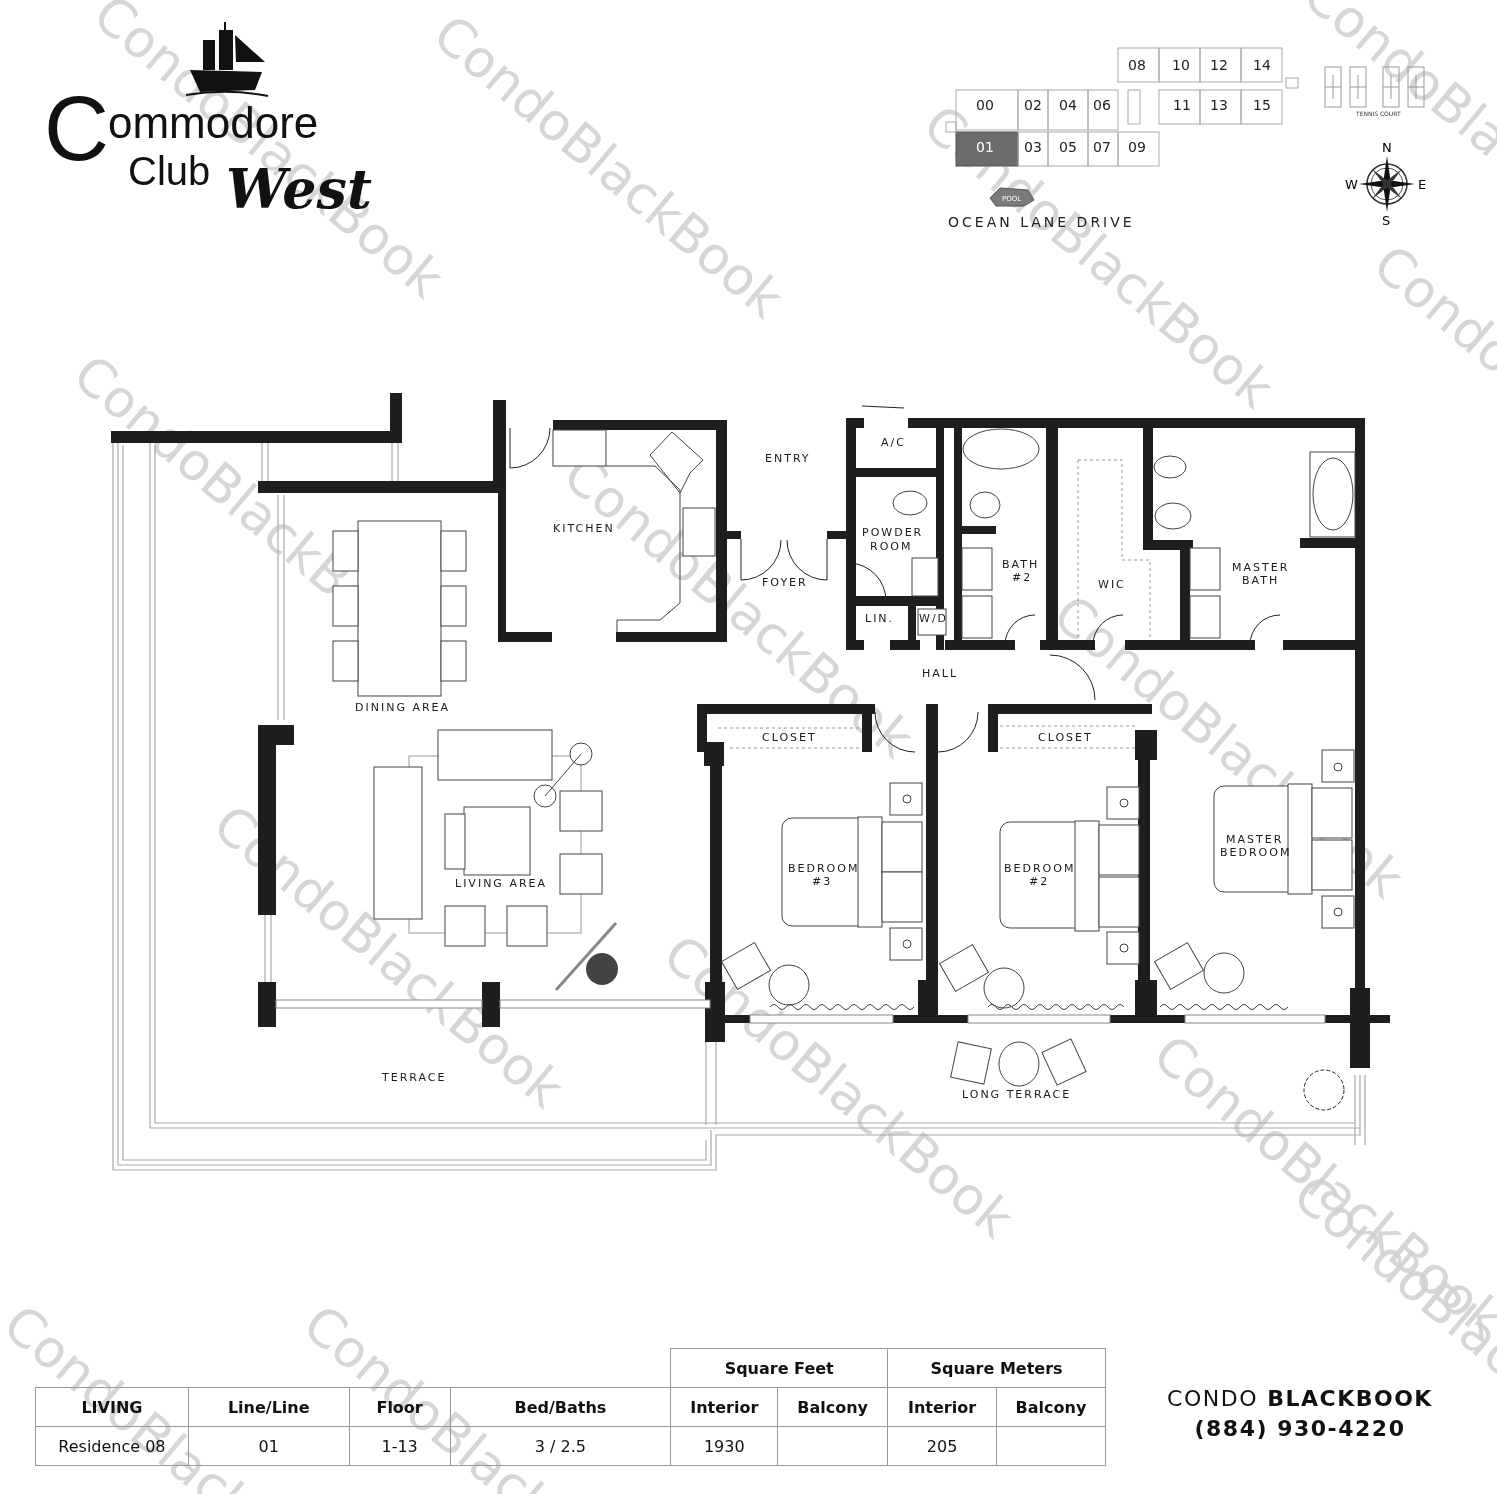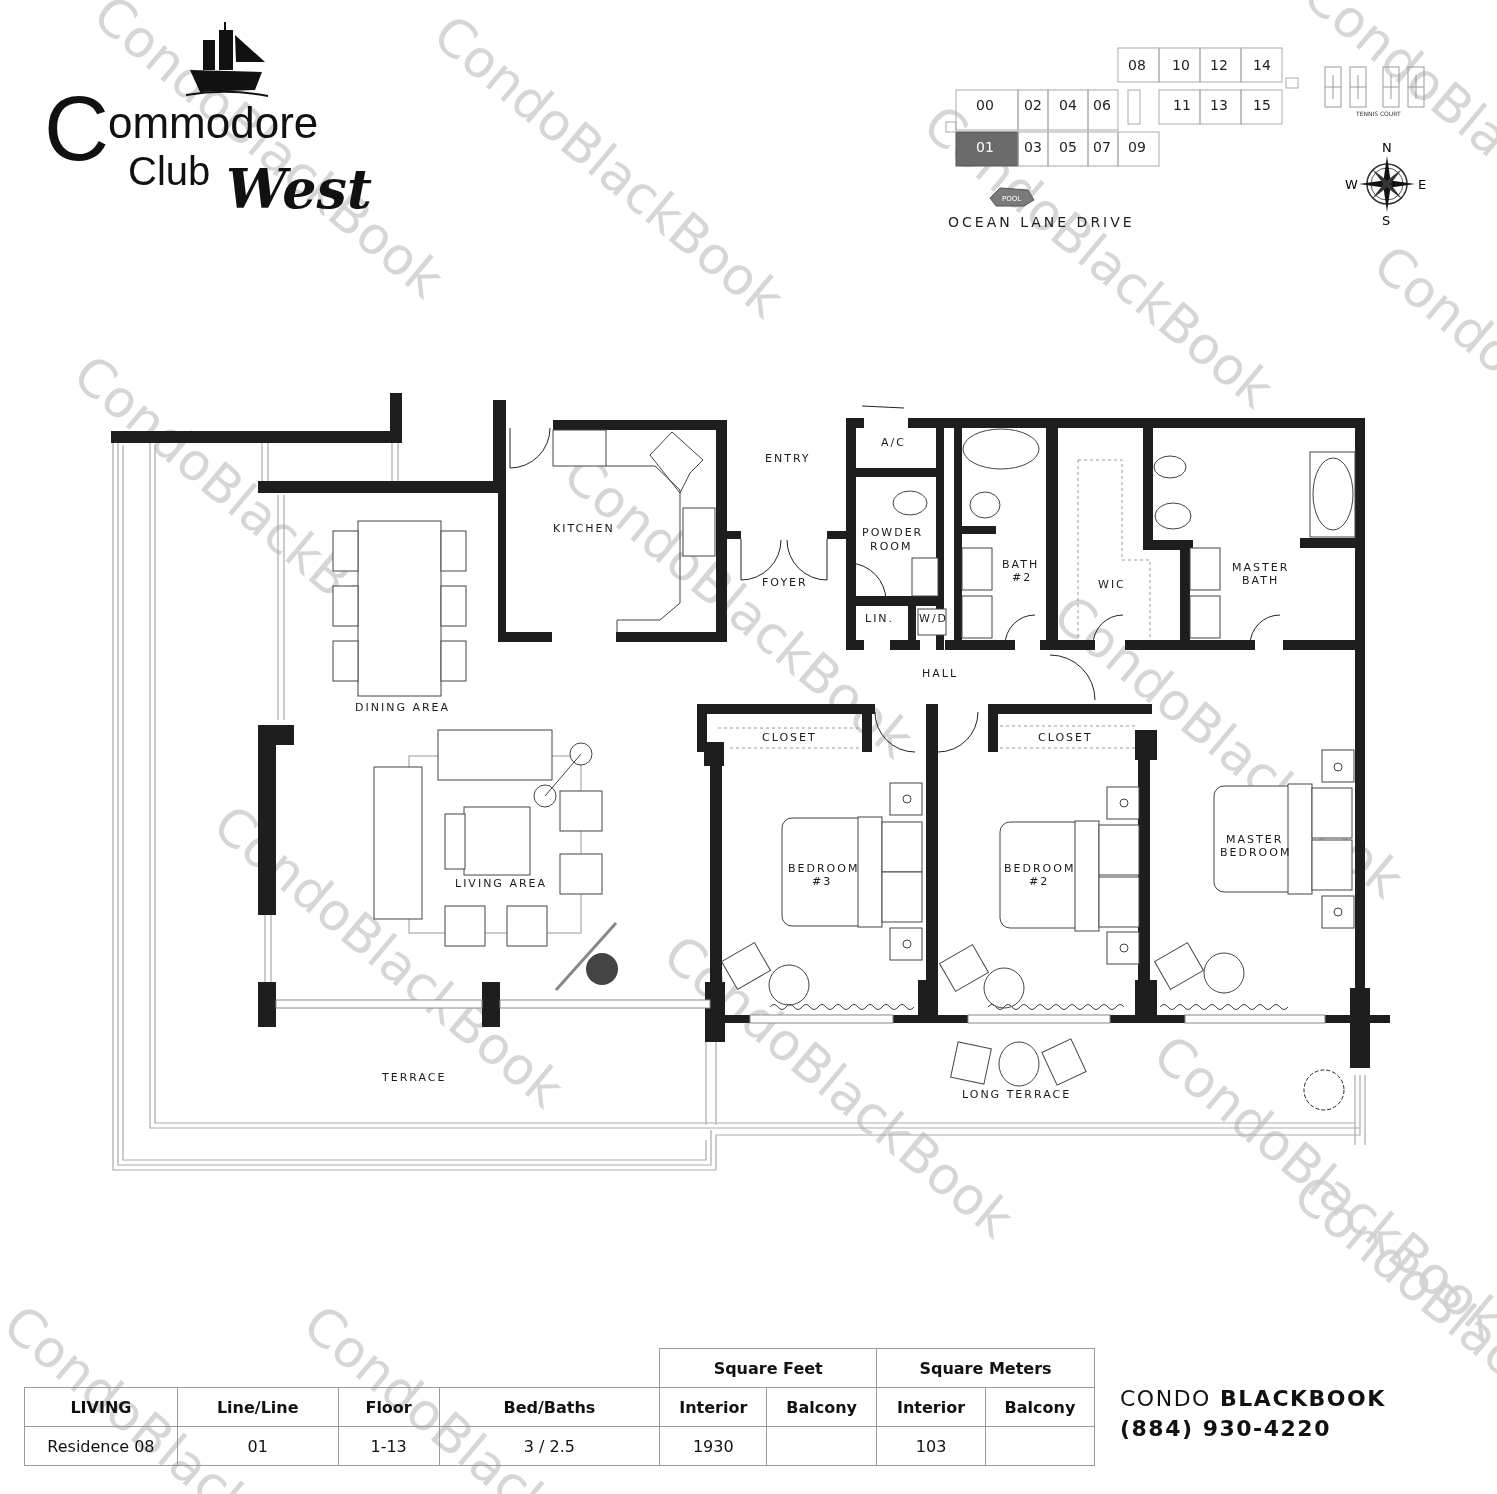--- a/index.html
+++ b/index.html
@@ -5,21 +5,21 @@
   html,body{margin:0;padding:0;background:#fff;}
   body{width:1497px;height:1494px;position:relative;overflow:hidden;font-family:"Liberation Sans",sans-serif;color:#111;}
   svg{position:absolute;left:0;top:0;}
   .lbl{font-family:"DejaVu Sans",sans-serif;font-size:11px;letter-spacing:2px;fill:#1a1a1a;}
   .keyplan-num{font-family:"DejaVu Sans",sans-serif;font-size:14px;fill:#222;}
   .wm{font-family:"DejaVu Sans",sans-serif;font-size:52px;fill:#d0d0d0;opacity:.85;}
   table.spec{position:absolute;border-collapse:collapse;font-family:"DejaVu Sans",sans-serif;font-size:16px;}
   table.spec td{border:1px solid #9a9a9a;text-align:center;height:38px;padding:0;}
   table.spec td.hd{font-weight:bold;}
   table.spec td.blank{border:none;}
-  .brand{position:absolute;left:1120px;top:1384px;width:360px;text-align:left;font-family:"DejaVu Sans",sans-serif;font-weight:bold;font-size:22px;letter-spacing:1.5px;line-height:30px;}
+  .brand{position:absolute;left:1120px;top:1384px;width:360px;text-align:center;font-family:"DejaVu Sans",sans-serif;font-weight:bold;font-size:22px;letter-spacing:1.5px;line-height:30px;}
   .brand .b1{font-weight:normal;}
 </style>
 </head>
 <body>
 
 <svg width="1497" height="1494" viewBox="0 0 1497 1494">
 
   <g>
     <text class="wm" transform="translate(430,40) rotate(40)">CondoBlackBook</text>
     <text class="wm" transform="translate(920,130) rotate(40)">CondoBlackBook</text>
@@ -353,21 +353,21 @@
     <text class="lbl" x="812" y="885">#3</text>
     <text class="lbl" x="1004" y="872">BEDROOM</text>
     <text class="lbl" x="1029" y="885">#2</text>
     <text class="lbl" x="1226" y="843">MASTER</text>
     <text class="lbl" x="1220" y="856">BEDROOM</text>
     <text class="lbl" x="382" y="1081">TERRACE</text>
     <text class="lbl" x="962" y="1098">LONG TERRACE</text>
   </g>
 </svg>
 
-<table class="spec" style="left:24px;top:1348px;width:1071px;">
+<table class="spec" style="left:35px;top:1348px;width:1071px;">
   <colgroup>
     <col style="width:153px">
       <col style="width:161px">
       <col style="width:101px">
       <col style="width:221px">
     <col style="width:107px">
       <col style="width:110px">
       <col style="width:109px">
       <col style="width:109px">
   </colgroup>
@@ -387,21 +387,21 @@
     <td class="hd">Interior</td>
     <td class="hd">Balcony</td>
   </tr>
   <tr>
     <td>Residence 08</td>
     <td>01</td>
     <td>1-13</td>
     <td>3 / 2.5</td>
     <td>1930</td>
     <td></td>
-    <td>103</td>
+    <td>205</td>
     <td></td>
   </tr>
 </tbody>
   </table>
 
 <div class="brand">
   <div>
     <span class="b1">CONDO</span>
     <span>BLACKBOOK</span>
   </div>

